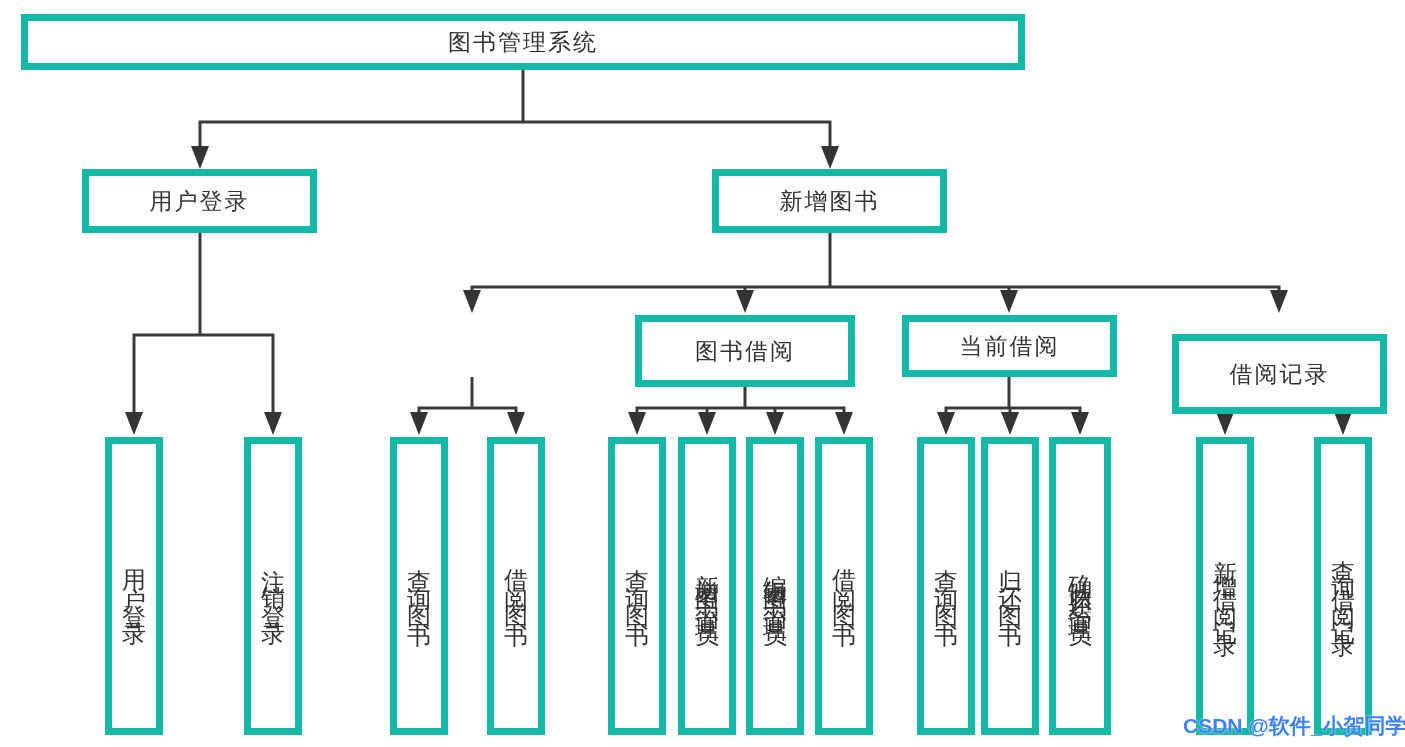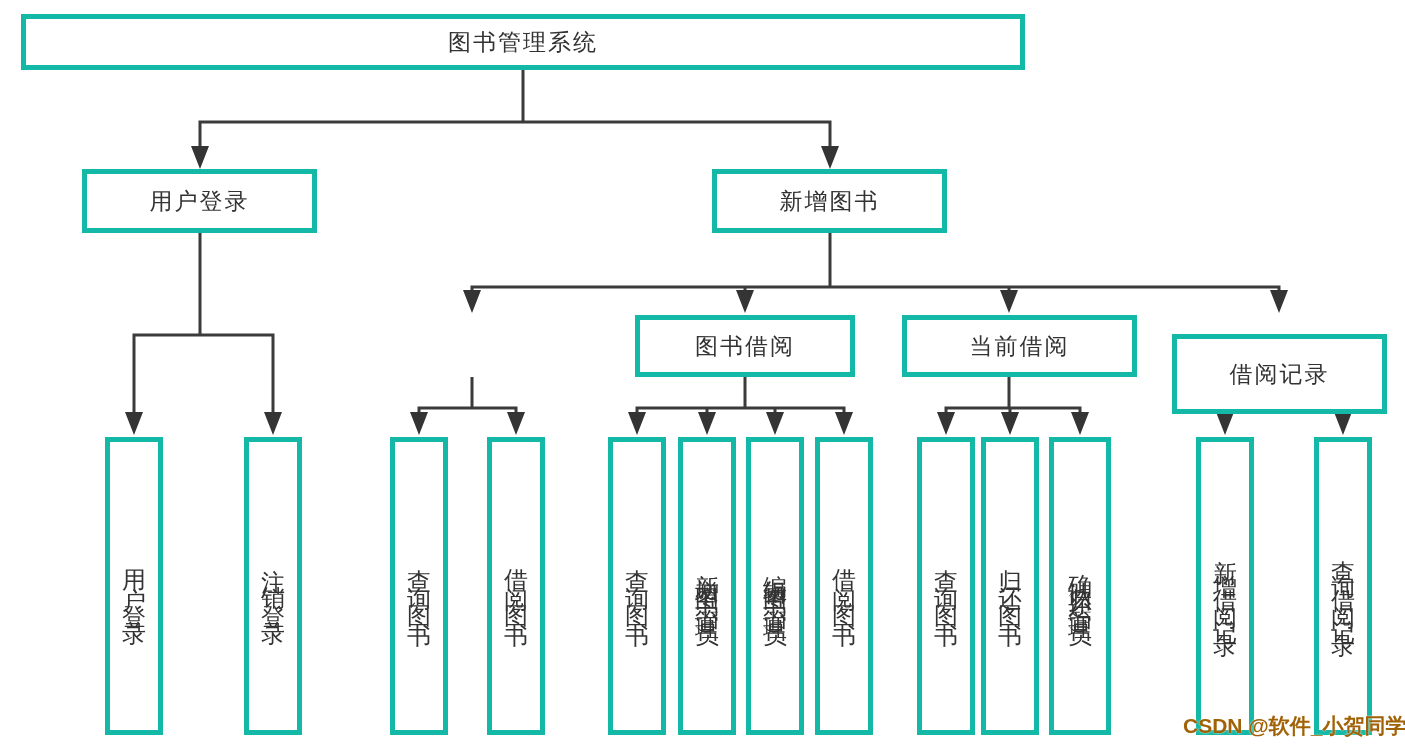--- a/index.html
+++ b/index.html
@@ -3,32 +3,32 @@
 <meta charset="utf-8">
 <style>
   html,body{margin:0;padding:0;background:#ffffff;}
   .stage{
     position:relative;width:1405px;height:747px;background:#ffffff;
     font-family:"Liberation Sans",sans-serif;overflow:hidden;
   }
   .connectors{position:absolute;left:0;top:0;}
   .box{
     position:absolute;box-sizing:border-box;background:#ffffff;
-    border:5px solid #14b8a6;display:flex;align-items:center;justify-content:center;
+    border:7px solid #14b8a6;display:flex;align-items:center;justify-content:center;
     font-size:23px;color:#333333;letter-spacing:2px;white-space:nowrap;
   }
   .vbox{
     writing-mode:vertical-rl;text-orientation:mixed;
     font-size:24px;letter-spacing:18px;line-height:1;
   }
   .ls-md{letter-spacing:15px;}
   .ls-sm{letter-spacing:7px;}
   .watermark{
     position:absolute;left:1183px;top:712px;z-index:5;
-    font-size:21px;font-weight:bold;color:#a16207;white-space:nowrap;
+    font-size:21px;font-weight:bold;color:#3b82f6;white-space:nowrap;
     text-shadow:0 0 2px #ffffff;
   }
 </style>
 </head>
 <body>
 
 <div class="stage">
 
   <svg class="connectors" width="1405" height="747" viewBox="0 0 1405 747">
     <path fill="none" stroke="#3b3b3b" stroke-width="3" d="M523,70 V123.5
@@ -83,22 +83,22 @@
              M1071,412 L1089,412 L1080,435 Z
              M1216,412 L1234,412 L1225,435 Z
              M1334,412 L1352,412 L1343,435 Z"></path>
   </svg>
 
   <div class="box" style="left:21px;top:14px;width:1004px;height:56px">图书管理系统</div>
 
   <div class="box" style="left:82px;top:169px;width:235px;height:64px">用户登录</div>
   <div class="box" style="left:712px;top:169px;width:235px;height:64px">新增图书</div>
 
-  <div class="box" style="left:635px;top:315px;width:220px;height:62px">图书借阅</div>
-  <div class="box" style="left:902px;top:315px;width:235px;height:62px">当前借阅</div>
+  <div class="box" style="left:635px;top:315px;width:220px;height:72px">图书借阅</div>
+  <div class="box" style="left:902px;top:315px;width:215px;height:62px">当前借阅</div>
   <div class="box" style="left:1172px;top:334px;width:215px;height:80px">借阅记录</div>
 
   <div class="box vbox" style="left:105px;top:437px;width:58px;height:298px">用户登录</div>
   <div class="box vbox" style="left:244px;top:437px;width:58px;height:298px">注销登录</div>
 
   <div class="box vbox" style="left:390px;top:437px;width:58px;height:298px">查询图书</div>
   <div class="box vbox" style="left:487px;top:437px;width:58px;height:298px">借阅图书</div>
 
   <div class="box vbox" style="left:608px;top:437px;width:58px;height:298px">查询图书</div>
   <div class="box vbox ls-sm" style="left:678px;top:437px;width:58px;height:298px">新增图书（管理员）</div>

